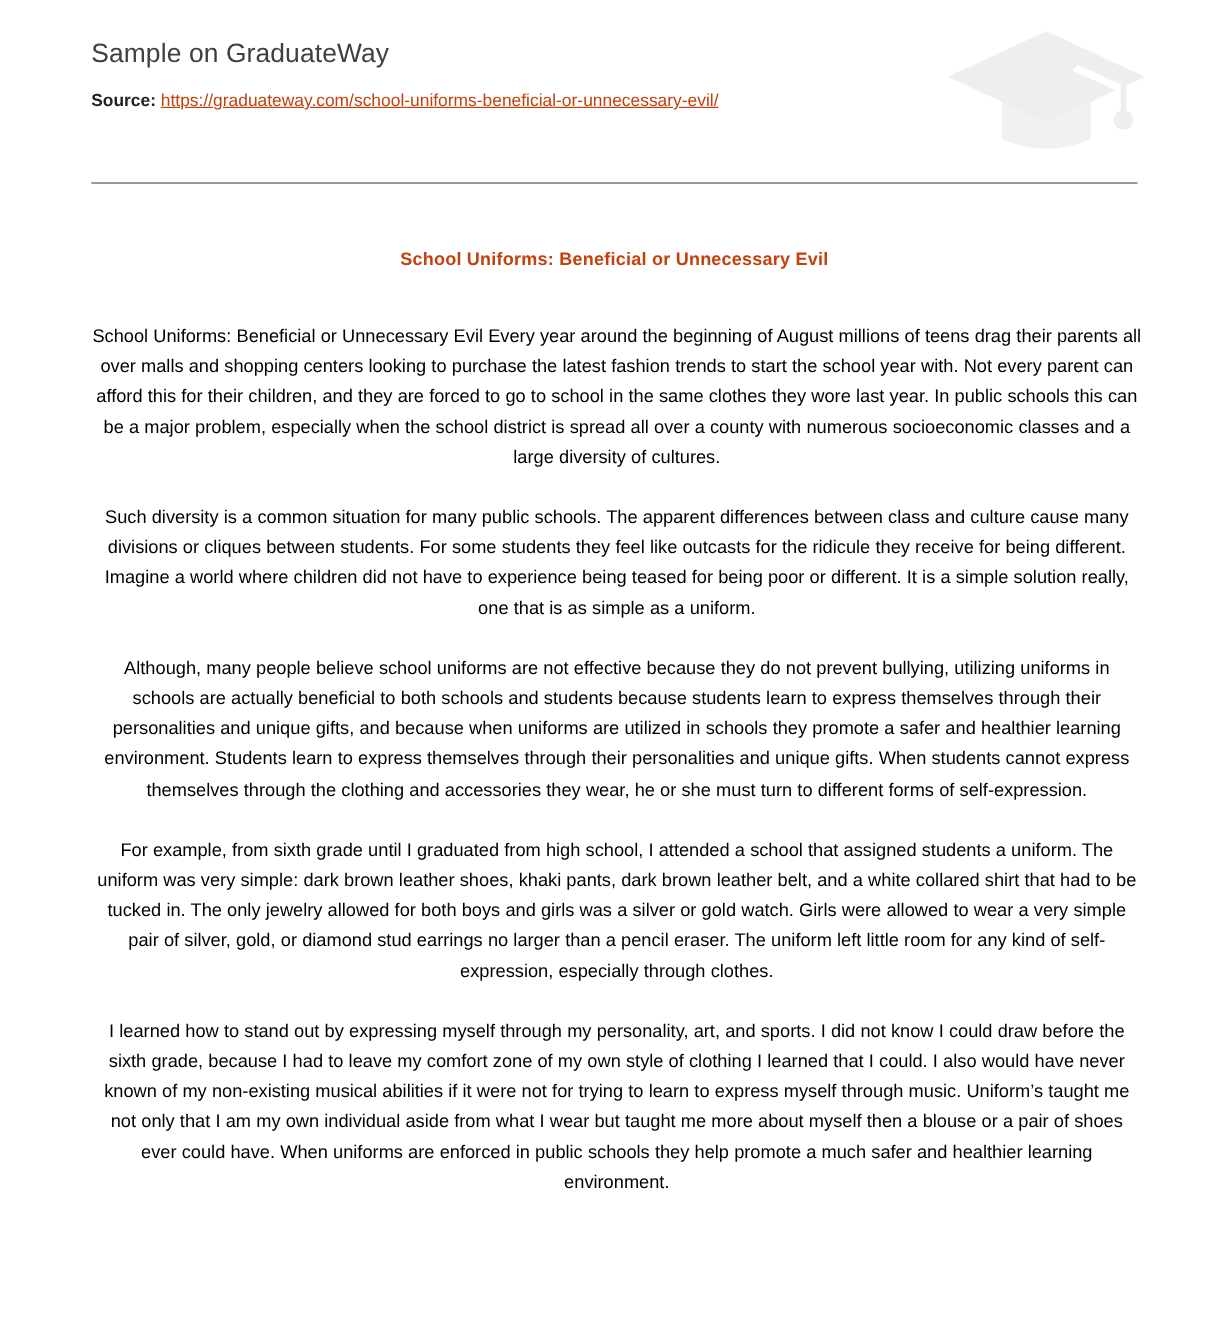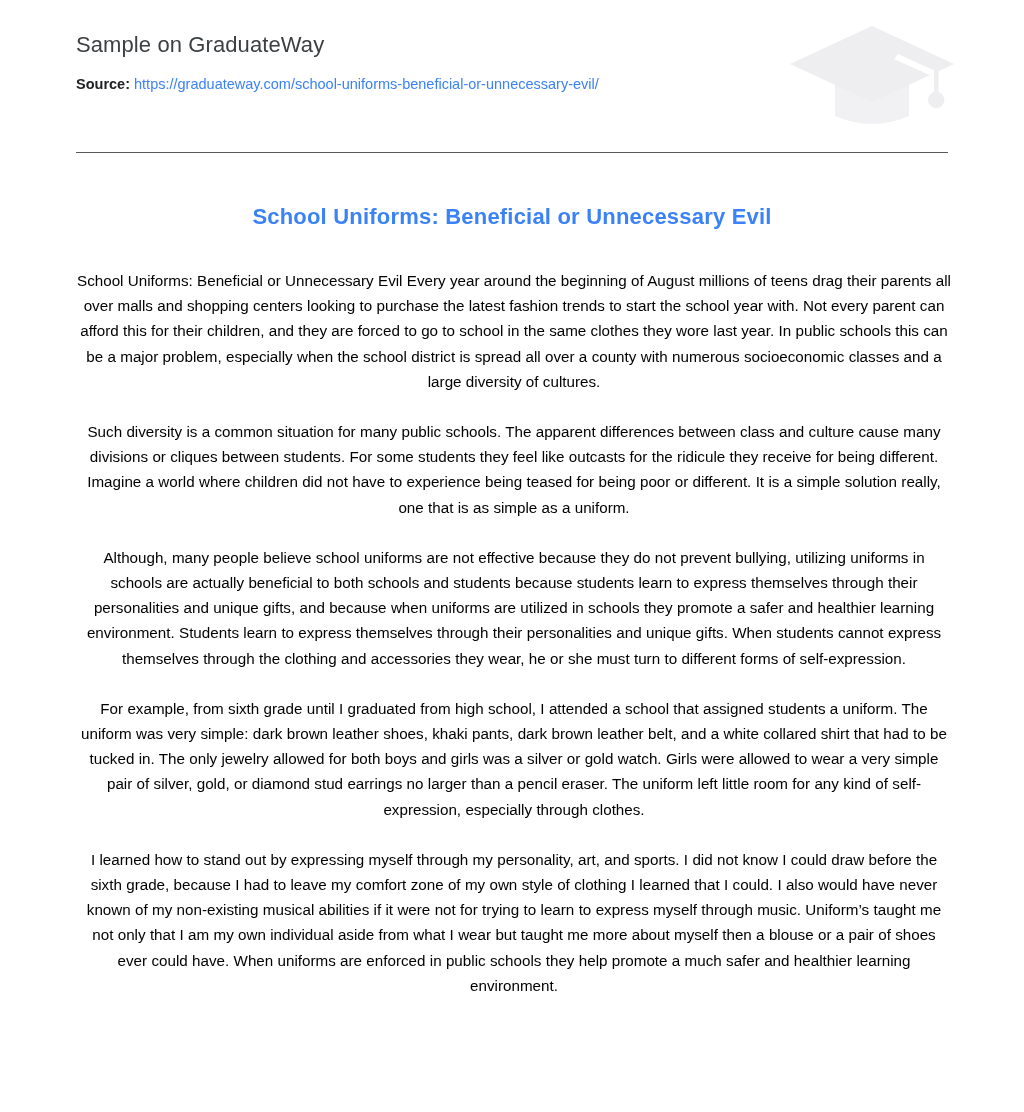--- a/index.html
+++ b/index.html
@@ -45,21 +45,22 @@
     line-height: 20px;
     color: #4a4a4a;
     white-space: nowrap;
   }
   .source-label {
     font-weight: 700;
     color: #202124;
   }
   .source-url {
     font-weight: 400;
-    color: #3b82f6;
+    color: #c2410c;
+    text-decoration: underline;
   }
 
   
   .logo-wrap {
     position: absolute;
     right: 68px;
     top: 18px;
     width: 168px;
     height: 128px;
     pointer-events: none;
@@ -82,24 +83,24 @@
     margin: 0;
   }
 
   
   .essay-title {
     position: absolute;
     left: 76px;
     right: 76px;
     top: 203px;
     text-align: center;
-    font-size: 22px;
+    font-size: 15px;
     line-height: 28px;
     font-weight: 700;
-    color: #3b82f6;
+    color: #c2410c;
     letter-spacing: 0.2px;
   }
 
   
   .essay-body {
     position: absolute;
     left: 76px;
     top: 268px;
     width: 876px;
   }

